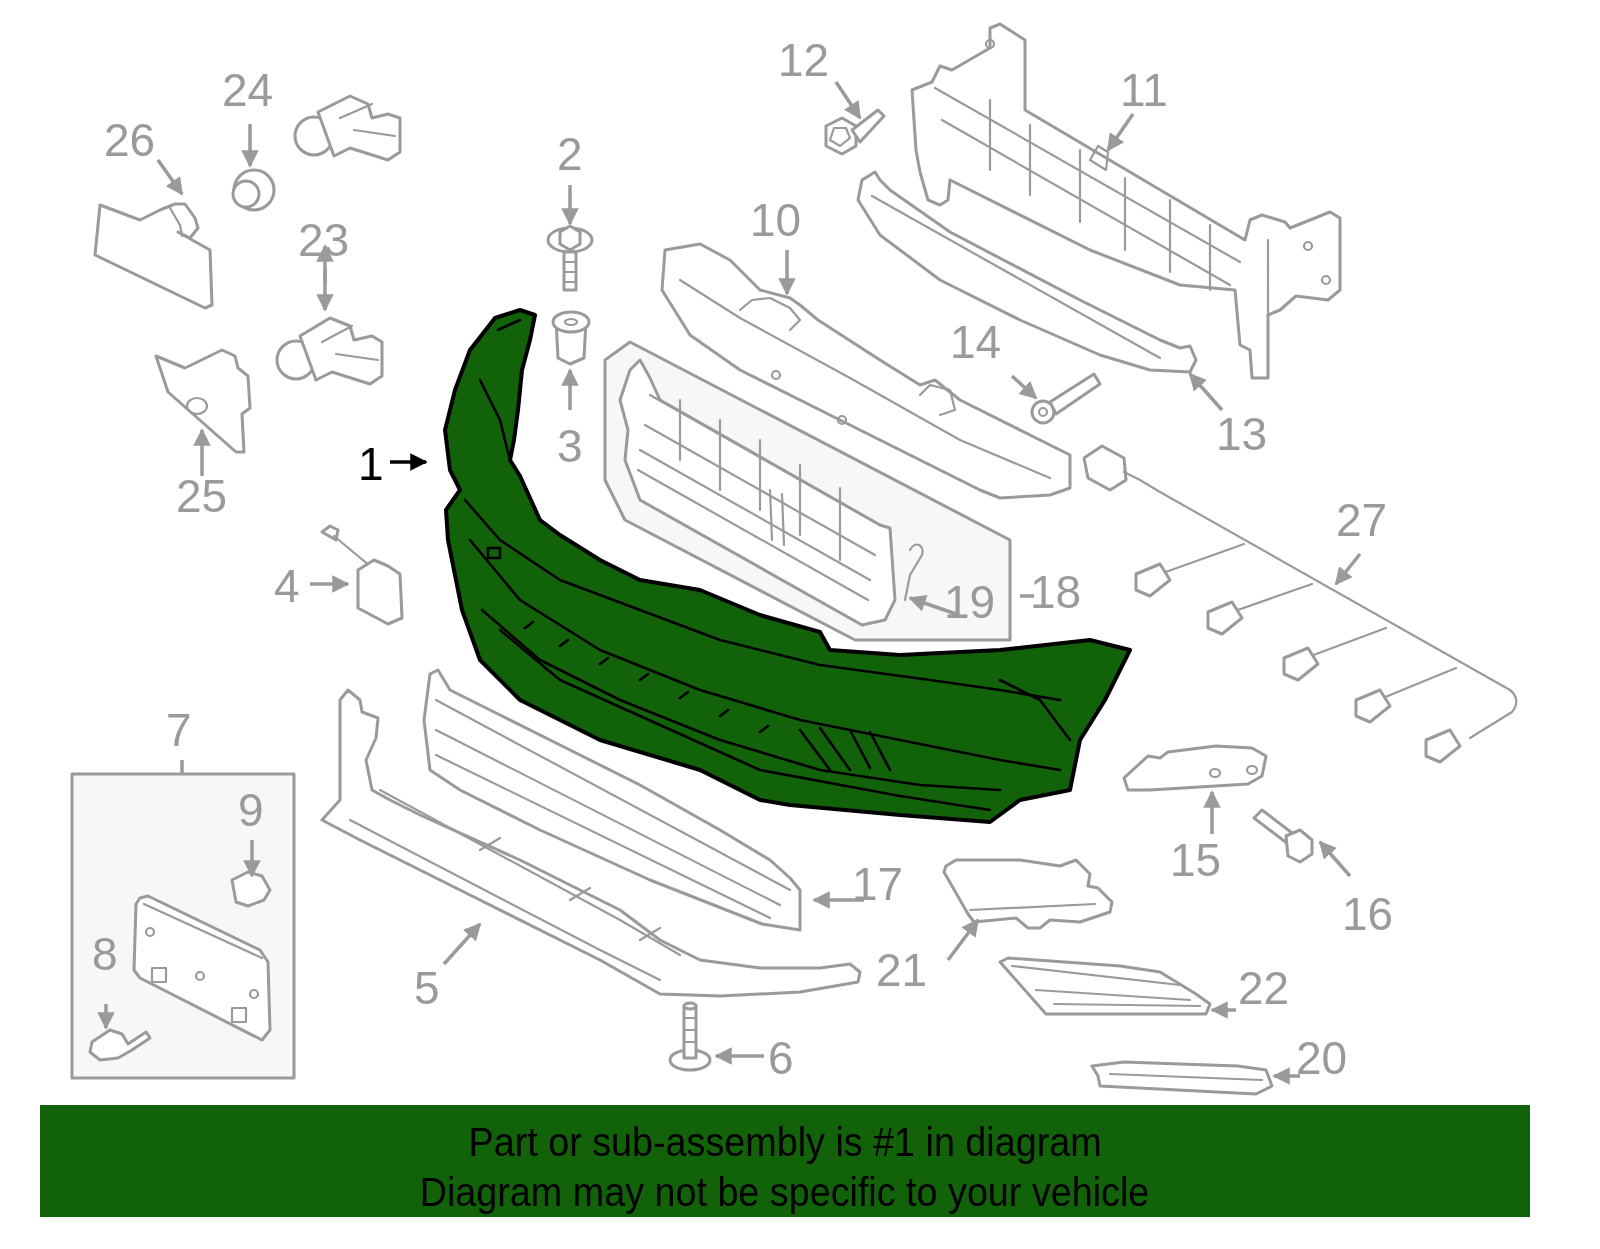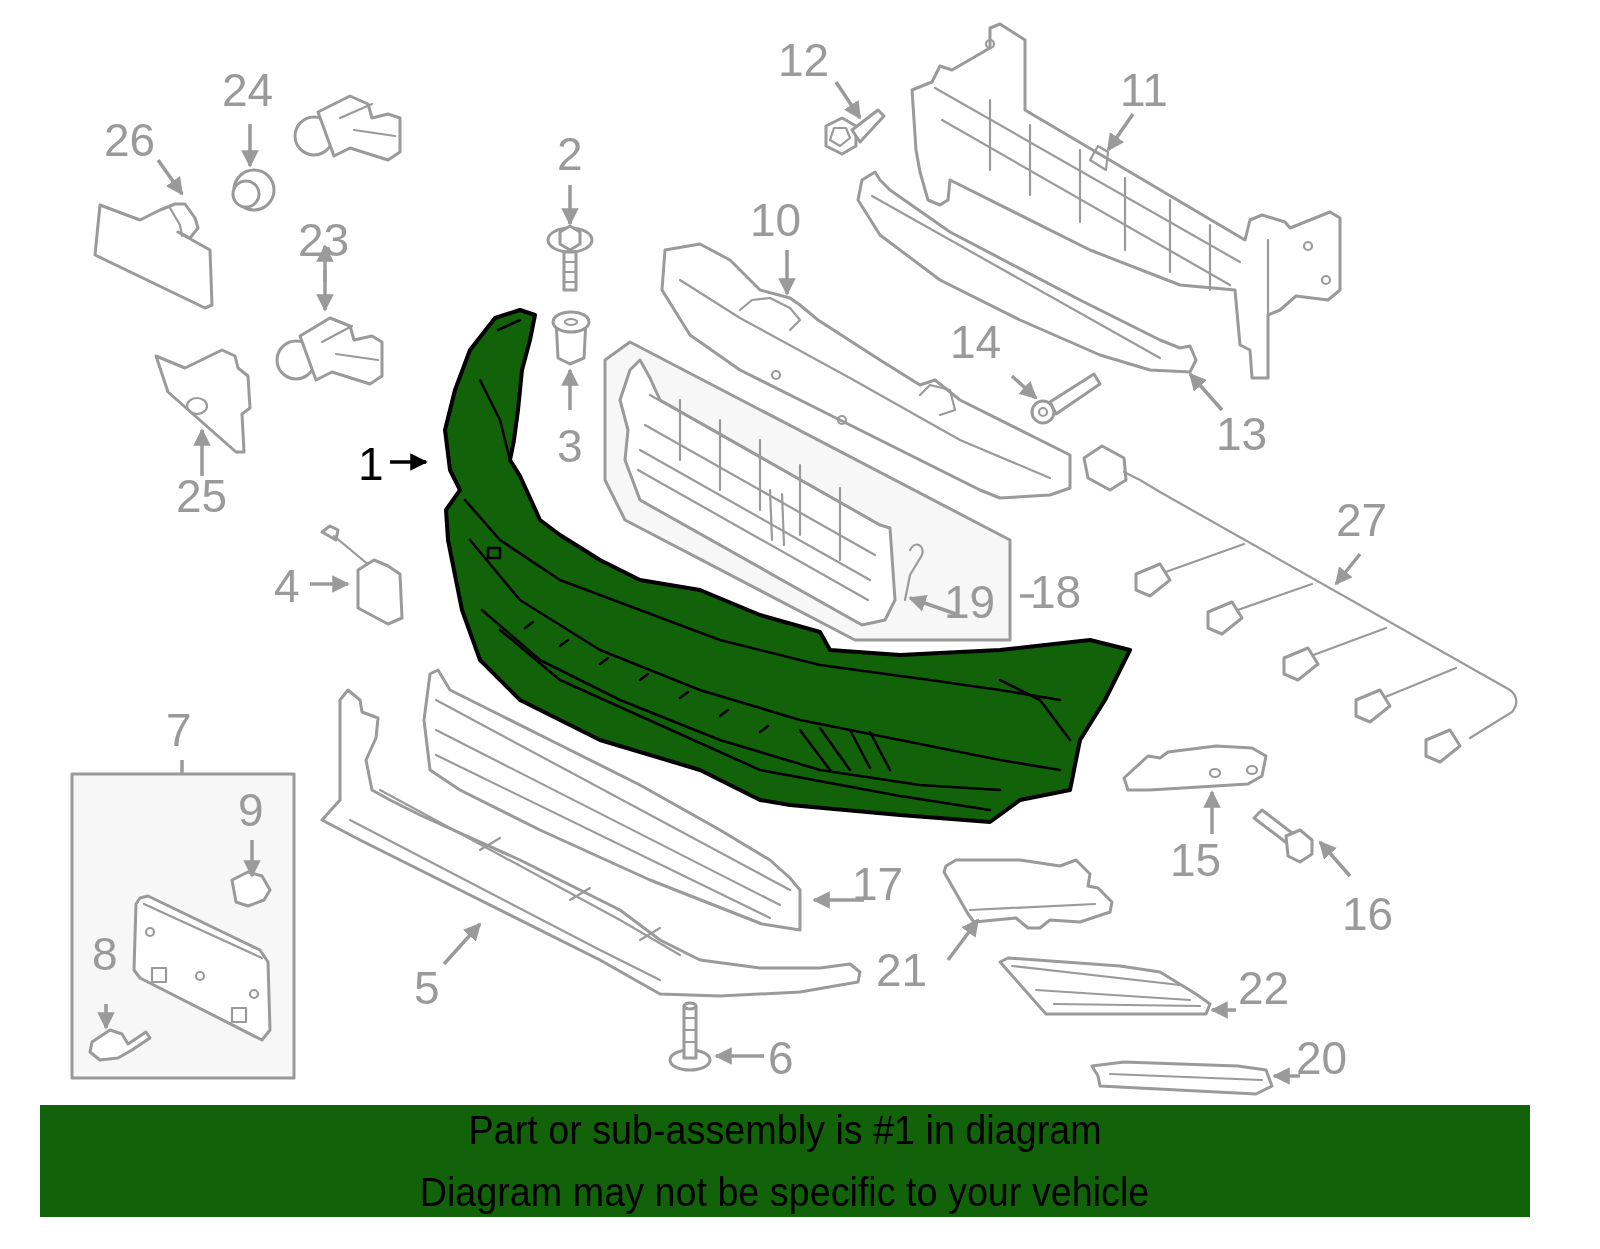--- a/index.html
+++ b/index.html
@@ -9,21 +9,21 @@
   .part { fill: #ffffff; stroke: #9a9a9a; stroke-width: 3; stroke-linejoin: round; stroke-linecap: round; }
   .part-fill { fill: #f7f7f7; stroke: #9a9a9a; stroke-width: 3; stroke-linejoin: round; }
   .detail { fill: none; stroke: #9a9a9a; stroke-width: 2.2; stroke-linecap: round; stroke-linejoin: round; }
   .leader { stroke: #9a9a9a; stroke-width: 3.5; fill: none; }
   .callout { font-family: "Liberation Sans", sans-serif; font-size: 46px; fill: #9a9a9a; }
   .callout-main { fill: #000000; }
   .leader-main { stroke: #000000; stroke-width: 3.5; fill: none; }
   .bumper { fill: #12620a; stroke: #000; stroke-width: 4; stroke-linejoin: round; }
   .bumper-line { fill: none; stroke: #000; stroke-width: 2.6; stroke-linejoin: round; stroke-linecap: round; }
   #banner { position: absolute; left: 40px; top: 1105px; width: 1490px; height: 112px;
-            display: flex; flex-direction: column; align-items: center; justify-content: space-between; }
+            display: flex; flex-direction: column; align-items: center; justify-content: flex-end; }
   #banner .line { font-family: "Liberation Sans", sans-serif; font-size: 41px; color: #000;
                   line-height: 50px; transform: scaleX(0.92); white-space: nowrap; }
 </style>
 </head>
 <body>
 
 <svg id="diagram" viewBox="0 0 1600 1249" xmlns="http://www.w3.org/2000/svg">
   <defs>
     <marker id="ah" viewBox="0 0 10 10" refX="9" refY="5" markerWidth="5" markerHeight="5" orient="auto">
       <path d="M0,0 L10,5 L0,10 z" fill="#9a9a9a"></path>

